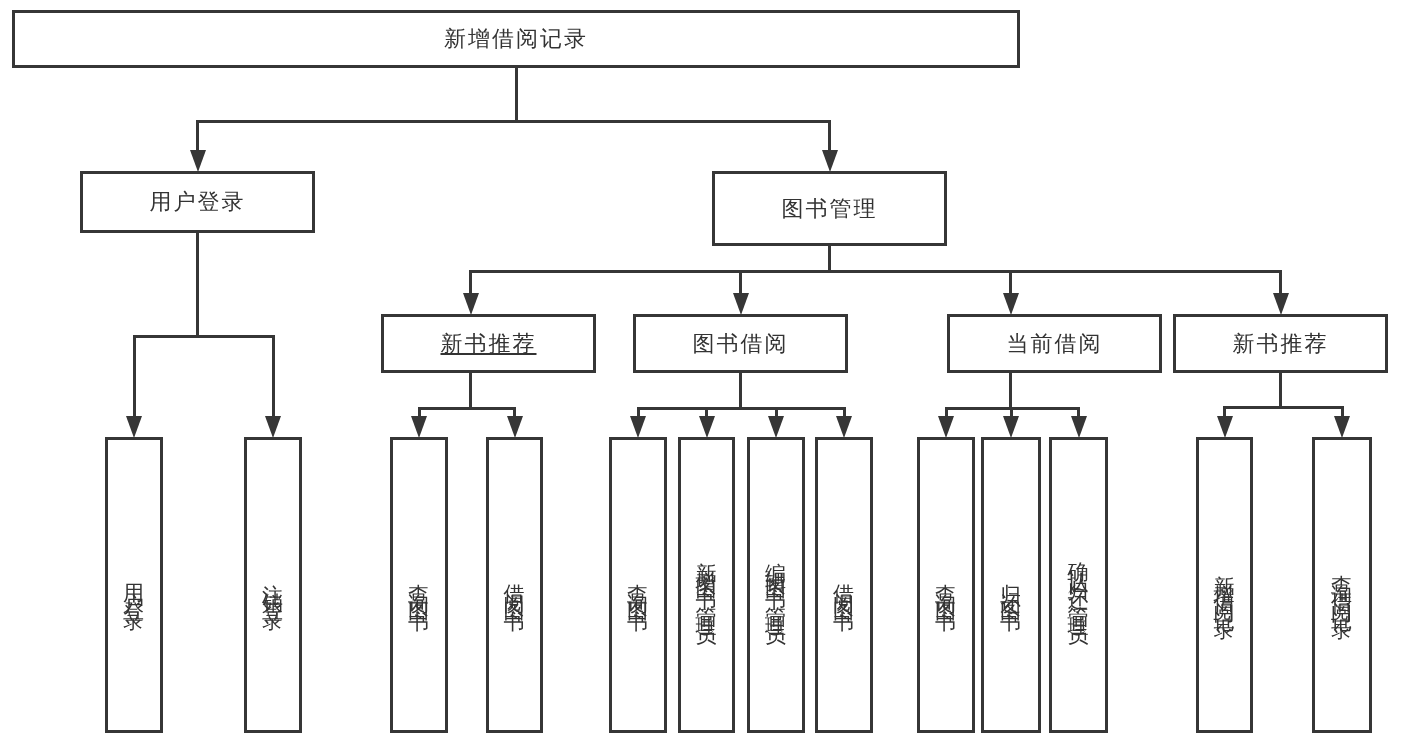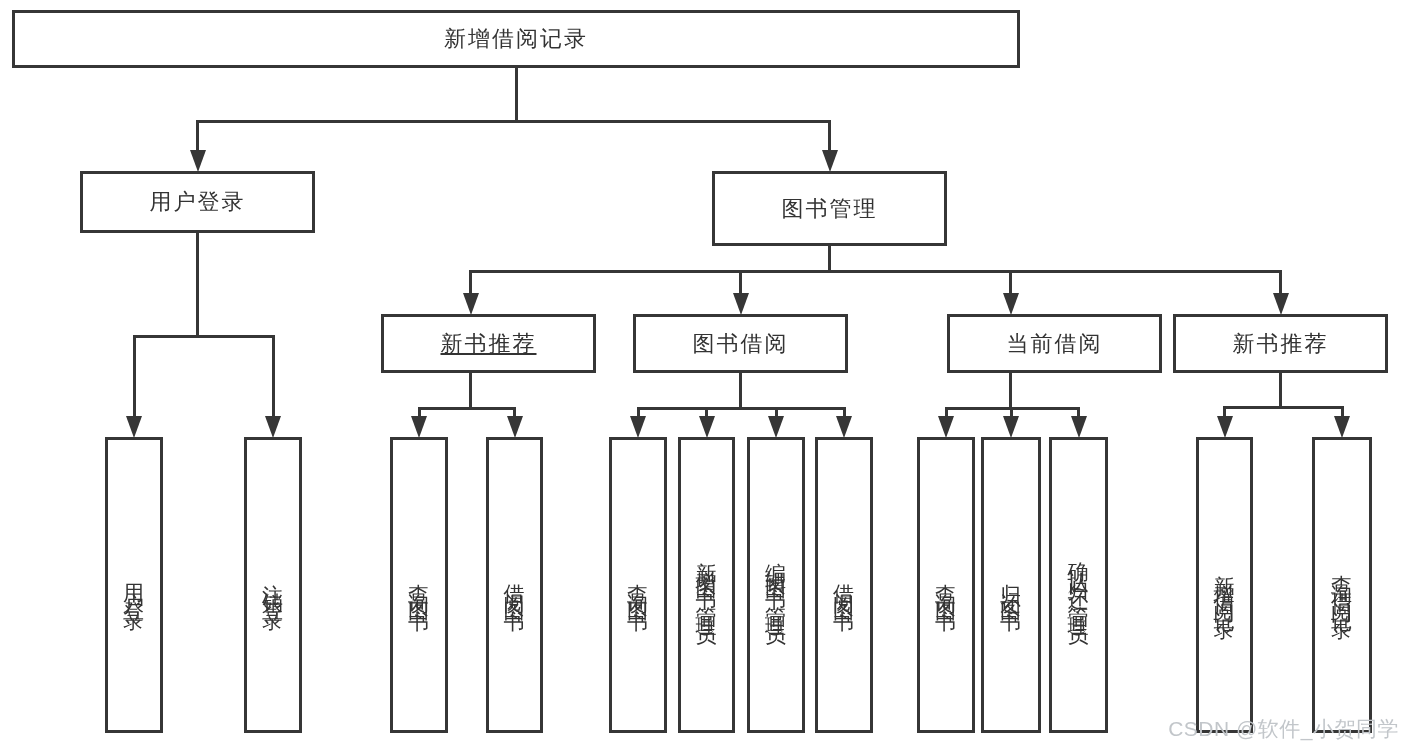--- a/index.html
+++ b/index.html
@@ -51,21 +51,20 @@
     letter-spacing:0.5px;
     color:var(--wm);
     z-index:10;
     white-space:nowrap;
   }
 </style>
 </head>
 <body>
 
 <div class="stage" id="stage">
-  <span class="watermark">CSDN @软件_小贺同学</span>
 <div class="line" style="left: 514.5px; top: 67px; width: 3px; height: 56px;"></div>
     <div class="line" style="left: 196px; top: 120px; width: 635px; height: 3px;"></div>
     <div class="line" style="left: 196px; top: 120px; width: 3px; height: 31px;"></div>
     <div class="arrow" style="left: 189.5px; top: 150px;"></div>
     <div class="line" style="left: 196px; top: 232px; width: 3px; height: 106px;"></div>
     <div class="line" style="left: 132.5px; top: 335px; width: 142px; height: 3px;"></div>
     <div class="line" style="left: 132.5px; top: 335px; width: 3px; height: 82px;"></div>
     <div class="arrow" style="left: 126px; top: 416px;"></div>
     <div class="box v" style="left: 105px; top: 437px; width: 58px; height: 296px;">
       <span class="lbl">用户登录</span>

